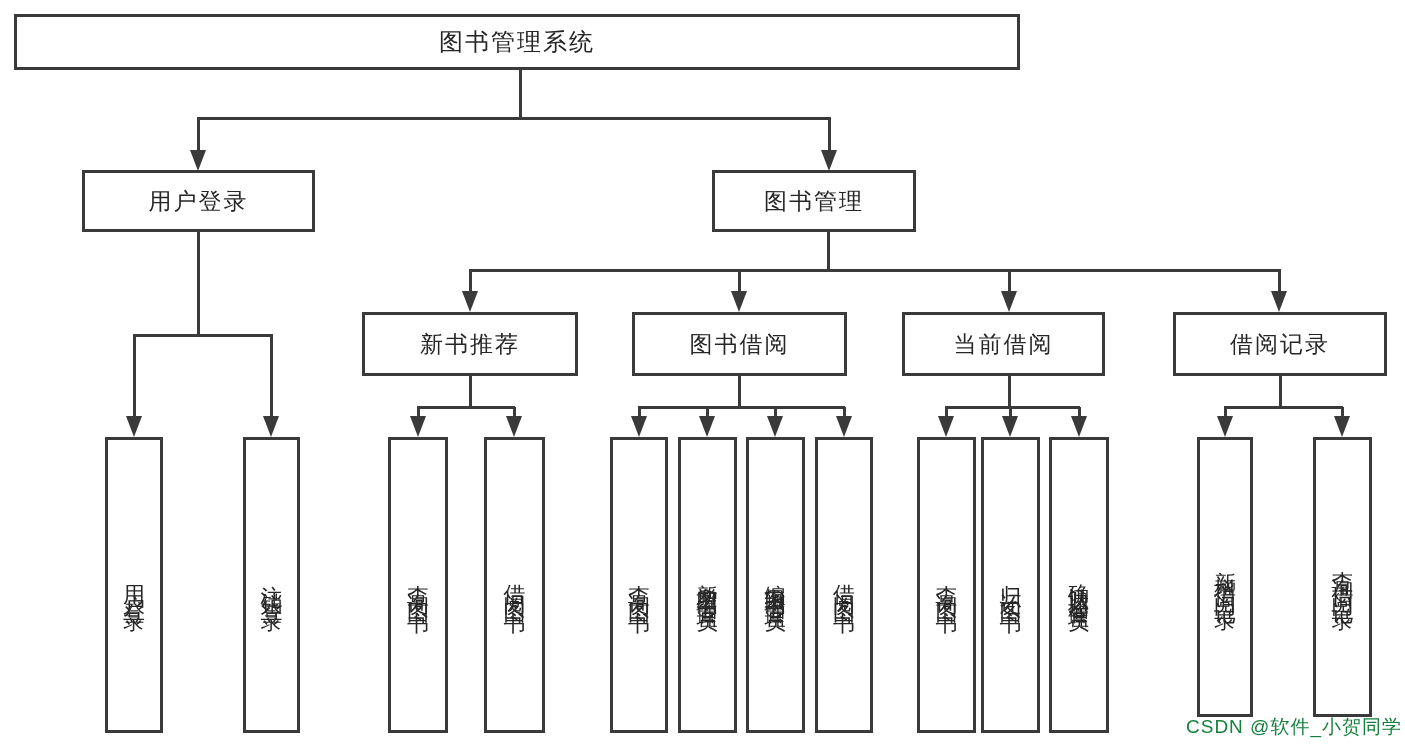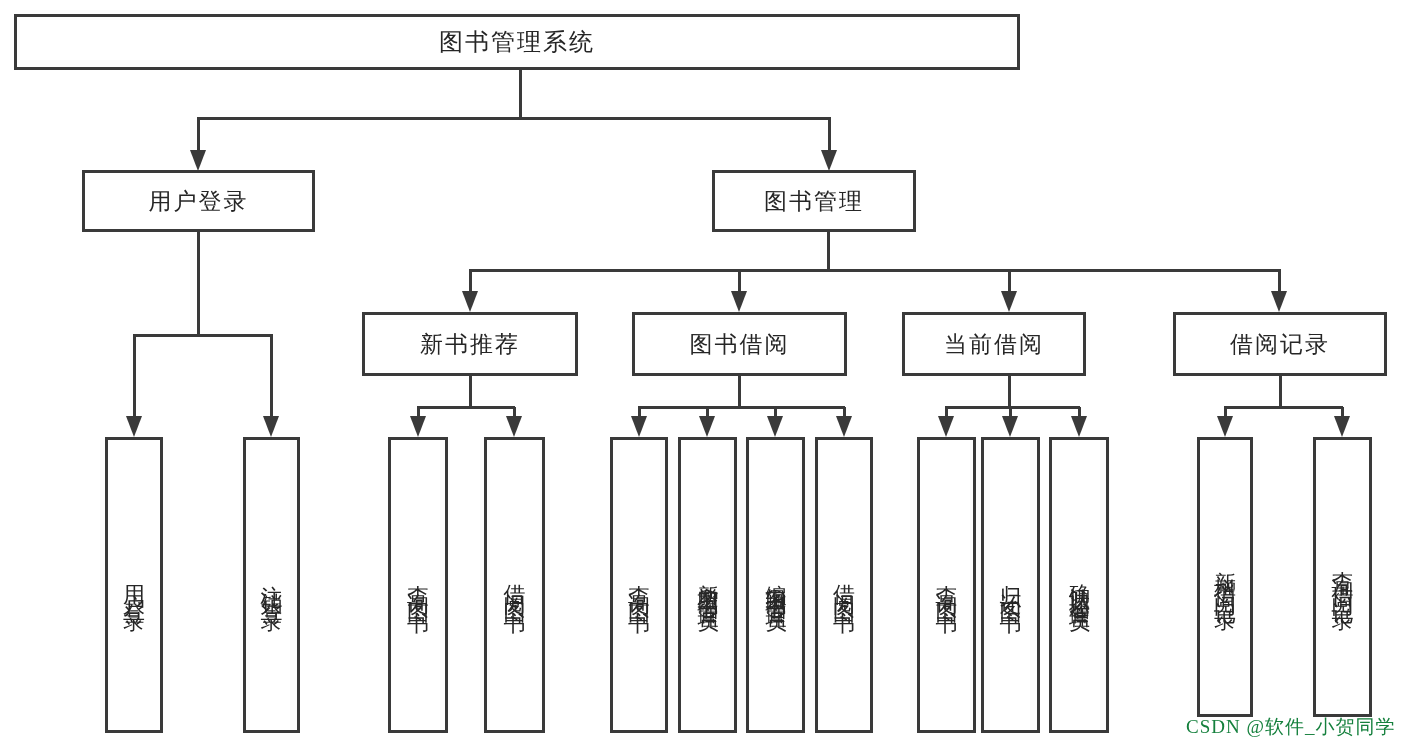--- a/index.html
+++ b/index.html
@@ -1,21 +1,21 @@
 <!DOCTYPE html>
 <html><head>
 <meta charset="utf-8">
 <style>
   html,body{margin:0;padding:0;background:#ffffff;}
   #canvas{
     position:relative;
     width:1405px;height:747px;
     background:#ffffff;
     overflow:hidden;
-    font-family:Liberation Serif, serif;
+    font-family:Liberation Sans, sans-serif;
     color:#262626;
   }
   .box{
     position:absolute;
     box-sizing:border-box;
     border:3px solid #3a3a3a;
     background:#ffffff;
     display:flex;
     align-items:center;
     justify-content:center;
@@ -89,21 +89,21 @@
   <div class="arr" style="left:1001px;top:291px;"></div>
   <div class="vl" style="left:1278px;top:270px;height:22px;"></div>
   <div class="arr" style="left:1271px;top:291px;"></div>
 
   <div class="box" style="left:362px;top:312px;width:216px;height:64px;">
     <span class="hlabel">新书推荐</span>
   </div>
   <div class="box" style="left:632px;top:312px;width:215px;height:64px;">
     <span class="hlabel">图书借阅</span>
   </div>
-  <div class="box" style="left:902px;top:312px;width:184px;height:64px;">
+  <div class="box" style="left:902px;top:312px;width:203px;height:64px;">
     <span class="hlabel">当前借阅</span>
   </div>
   <div class="box" style="left:1173px;top:312px;width:214px;height:64px;">
     <span class="hlabel">借阅记录</span>
   </div>
 
   <div class="vl" style="left:469px;top:376px;height:31px;"></div>
   <div class="hl" style="left:417px;top:406px;width:98px;"></div>
   <div class="vl" style="left:417px;top:407px;height:14px;"></div>
   <div class="arr" style="left:410px;top:416px;"></div>

